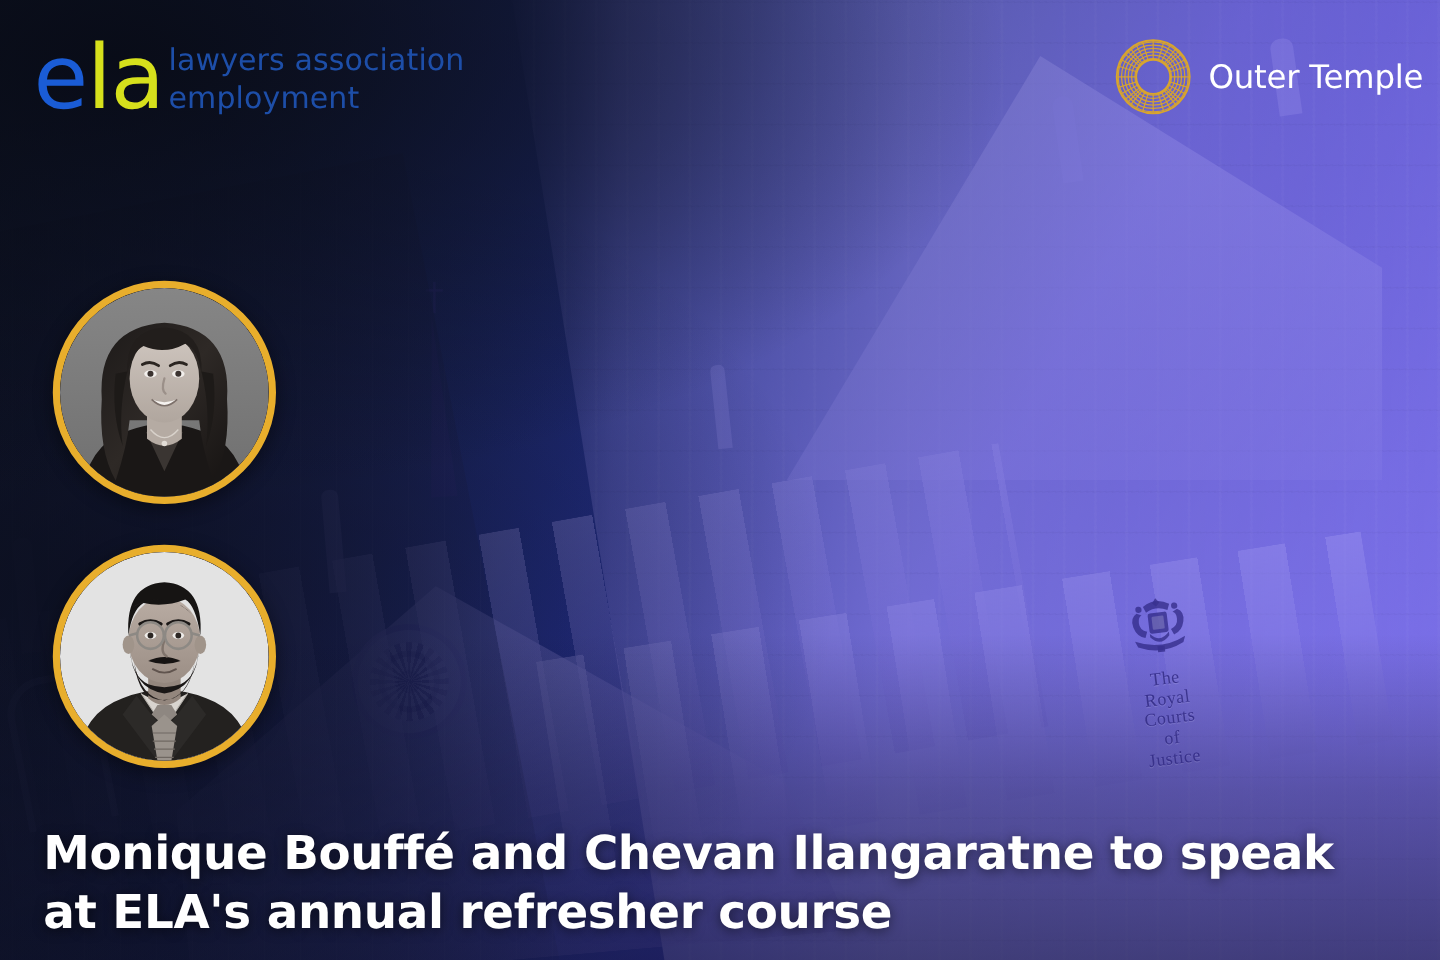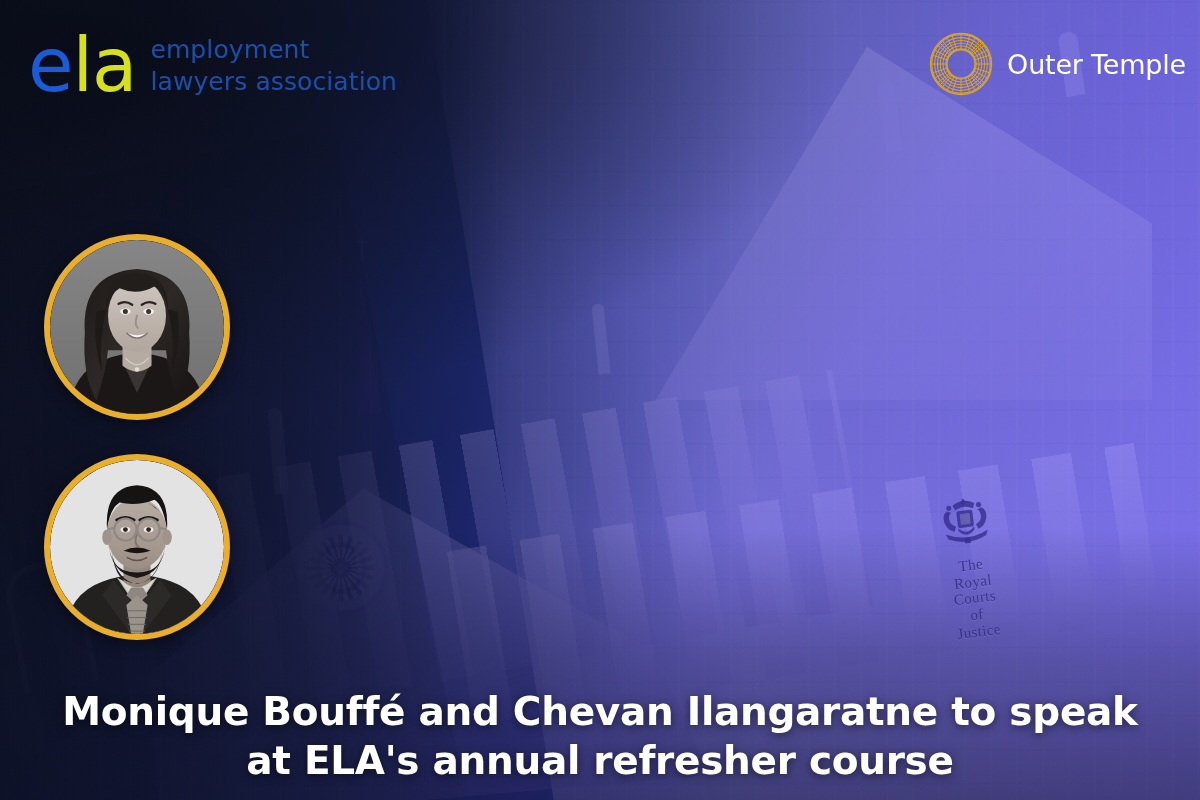--- a/index.html
+++ b/index.html
@@ -290,21 +290,21 @@
   }
   .rcj-line { display: block; }
 
   
   .ela-logo {
     position: absolute;
     left: 28px;
     top: 34px;
     display: flex;
     align-items: center;
-    gap: 14px;
+    gap: 4px;
   }
   .ela-mark {
     font-size: 74px;
     line-height: 0.86;
     font-weight: 400;
     letter-spacing: -1px;
     font-family: "DejaVu Sans", sans-serif;
   }
   .ela-e { color: #1a5cd6; }
   .ela-la { color: #d6e01c; }
@@ -358,21 +358,20 @@
   .portrait svg { display: block; width: 100%; height: 100%; }
 
   
   .headline {
     position: absolute;
     left: 0;
     right: 0;
     bottom: 14px;
     padding: 0 36px;
     box-sizing: border-box;
-    text-align: center;
     color: #ffffff;
     font-size: 39px;
     font-weight: bold;
     line-height: 1.27;
     letter-spacing: -0.3px;
     text-shadow: 0 2px 10px rgba(0,0,0,0.55);
     font-family: "DejaVu Sans", sans-serif;
   }
 </style>
 </head>
@@ -429,22 +428,22 @@
     <span class="rcj-line">The</span>
     <span class="rcj-line">Royal</span>
     <span class="rcj-line">Courts</span>
     <span class="rcj-line">of</span>
     <span class="rcj-line">Justice</span>
   </div>
 
   <div class="ela-logo">
     <div class="ela-mark"><span class="ela-e">e</span><span class="ela-la">la</span></div>
     <div class="ela-tagline">
+      <span>lawyers association</span>
       <span>employment</span>
-      <span>lawyers association</span>
     </div>
   </div>
 
   <div class="ot-logo">
     <svg class="ot-ring" viewBox="0 0 64 64">
       <defs>
         <mask id="ringMask">
           <rect width="64" height="64" fill="#000"></rect>
           <circle cx="32" cy="32" r="30" fill="#fff"></circle>
           <circle cx="32" cy="32" r="14.5" fill="#000"></circle>

